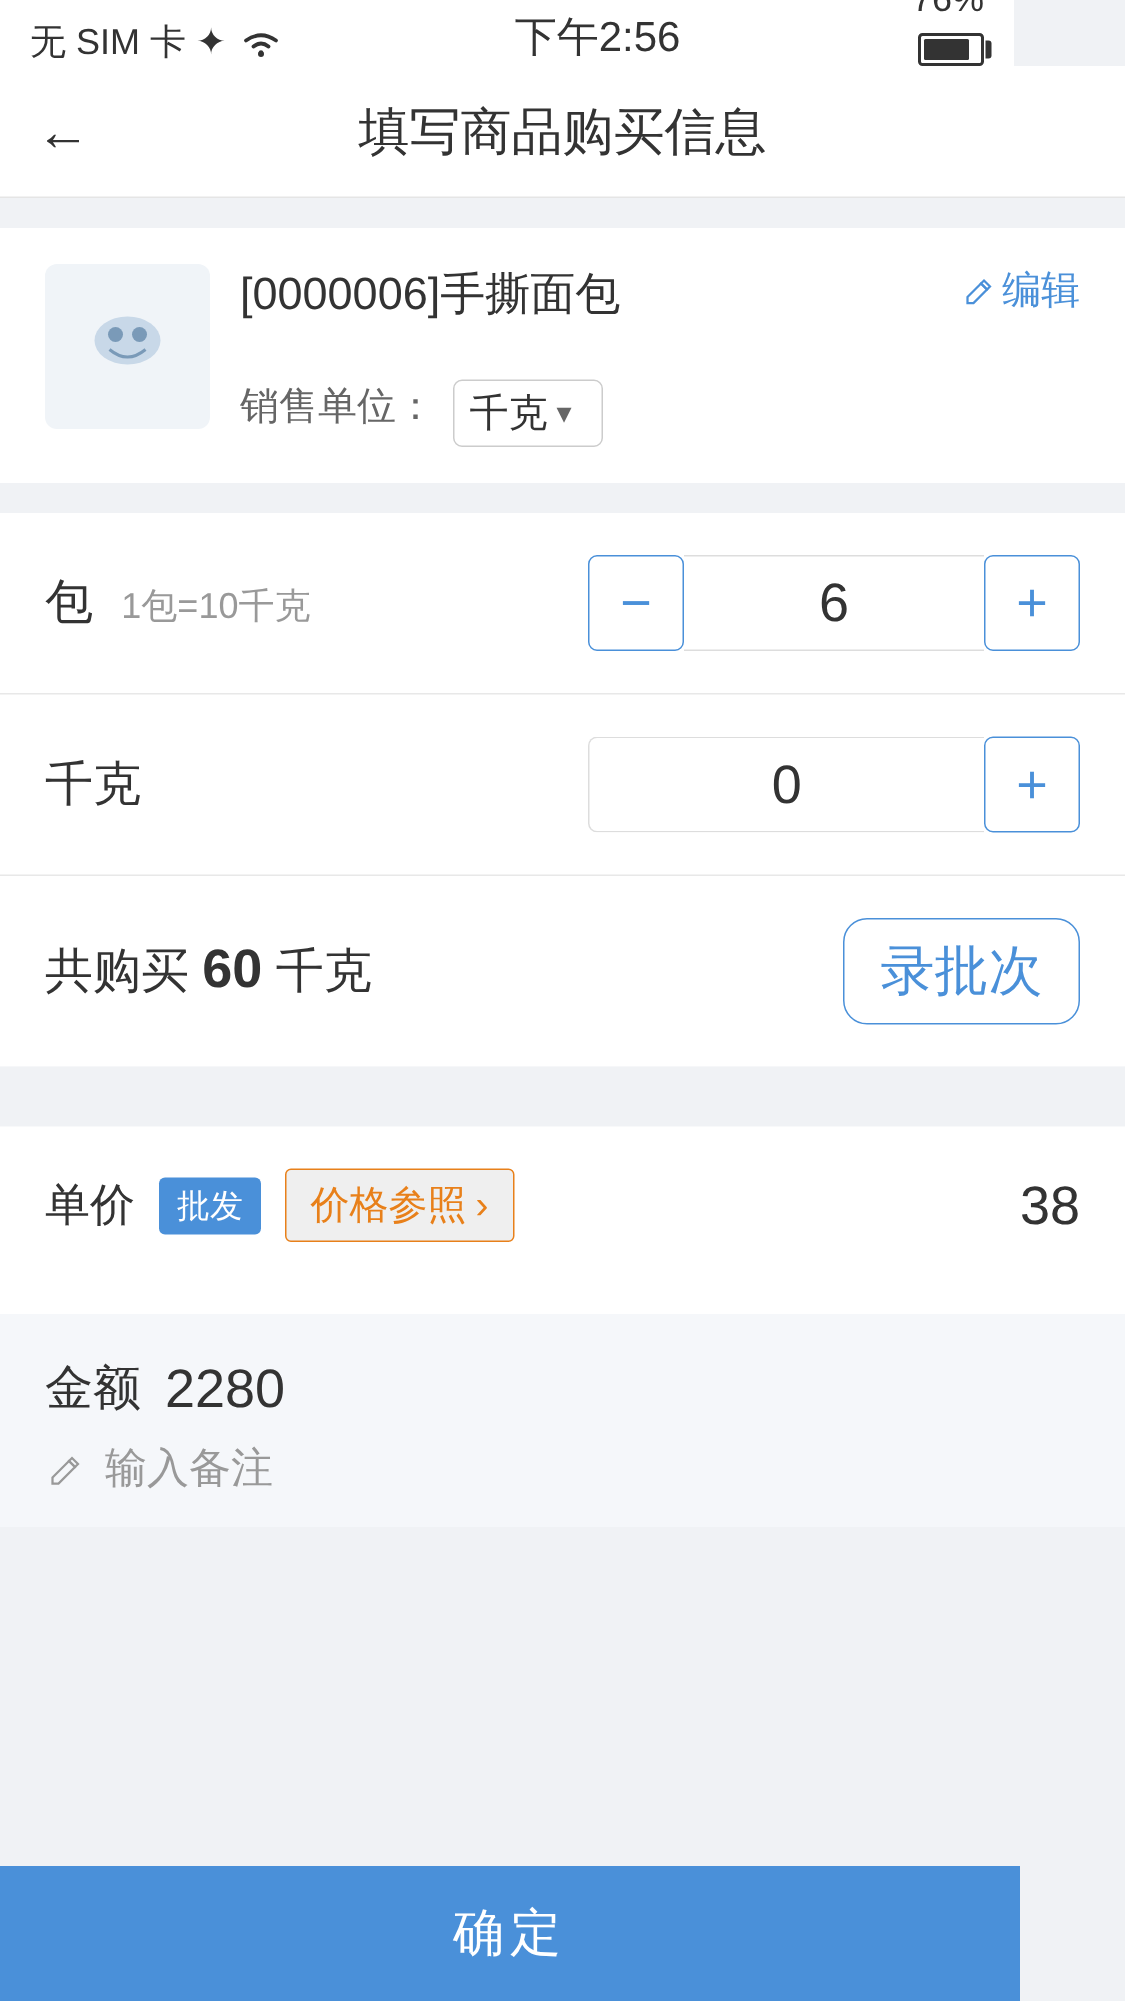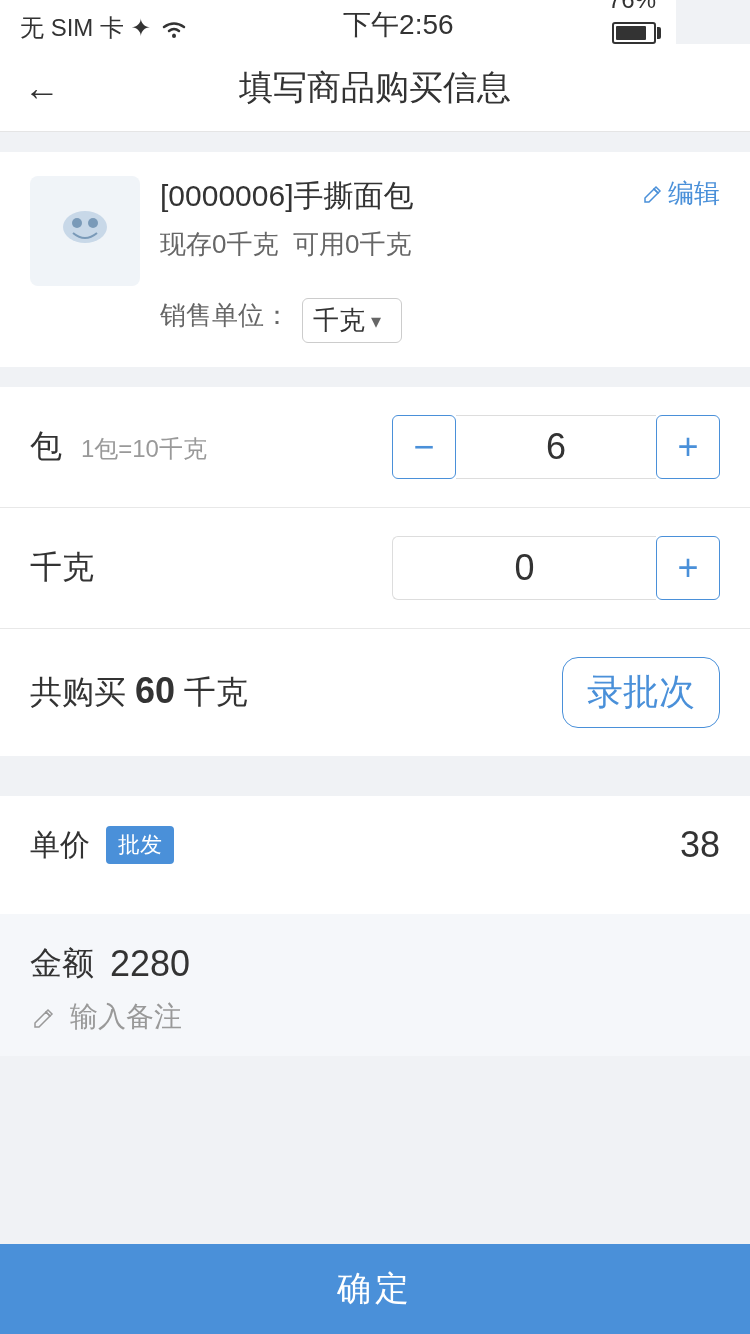--- a/index.html
+++ b/index.html
@@ -333,21 +333,21 @@
       color: #999;
       font-size: 28px;
       cursor: pointer;
     }
 
     
     .confirm-btn {
       position: fixed;
       bottom: 0;
       left: 0;
-      width: 750px;
+      width: 680px;
       height: 90px;
       background: #4a90d9;
       color: #fff;
       font-size: 34px;
       border: none;
       cursor: pointer;
       display: flex;
       align-items: center;
       justify-content: center;
       font-weight: 500;
@@ -393,23 +393,20 @@
   <div class="product-thumb">
     <svg viewBox="0 0 60 60">
       <ellipse cx="30" cy="26" rx="22" ry="16" fill="#c8d8e8"></ellipse>
       <circle cx="22" cy="22" r="5" fill="#7a9ab8"></circle>
       <circle cx="38" cy="22" r="5" fill="#7a9ab8"></circle>
       <path d="M18 32 Q30 42 42 32" stroke="#7a9ab8" stroke-width="2" fill="none"></path>
     </svg>
   </div>
   <div class="product-info">
     <div class="product-name">[0000006]手撕面包</div>
-    <div class="product-stock">
-      <span>现存0千克</span>&nbsp;&nbsp;<span>可用0千克</span>
-    </div>
     <div class="product-unit-row">
       <span>销售单位：</span>
       <div class="unit-dropdown">
         <span>千克</span>
         <span class="unit-dropdown-arrow">▾</span>
       </div>
     </div>
   </div>
   <div class="edit-btn">
     <svg width="20" height="20" viewBox="0 0 20 20">
@@ -451,20 +448,24 @@
     <button class="batch-btn">录批次</button>
   </div>
 </div>
 
 <div class="section-divider"></div>
 
 <div class="price-section">
   <div class="price-row">
     <span class="price-label">单价</span>
     <span class="price-tag">批发</span>
+    <button class="price-ref-btn">
+      <span>价格参照</span>
+      <span>›</span>
+    </button>
     <span class="price-value">38</span>
   </div>
 </div>
 
 <div class="amount-section">
   <div class="amount-row">
     <span class="amount-label">金额</span>
     <span class="amount-value">2280</span>
   </div>
   <div class="remark-row">

